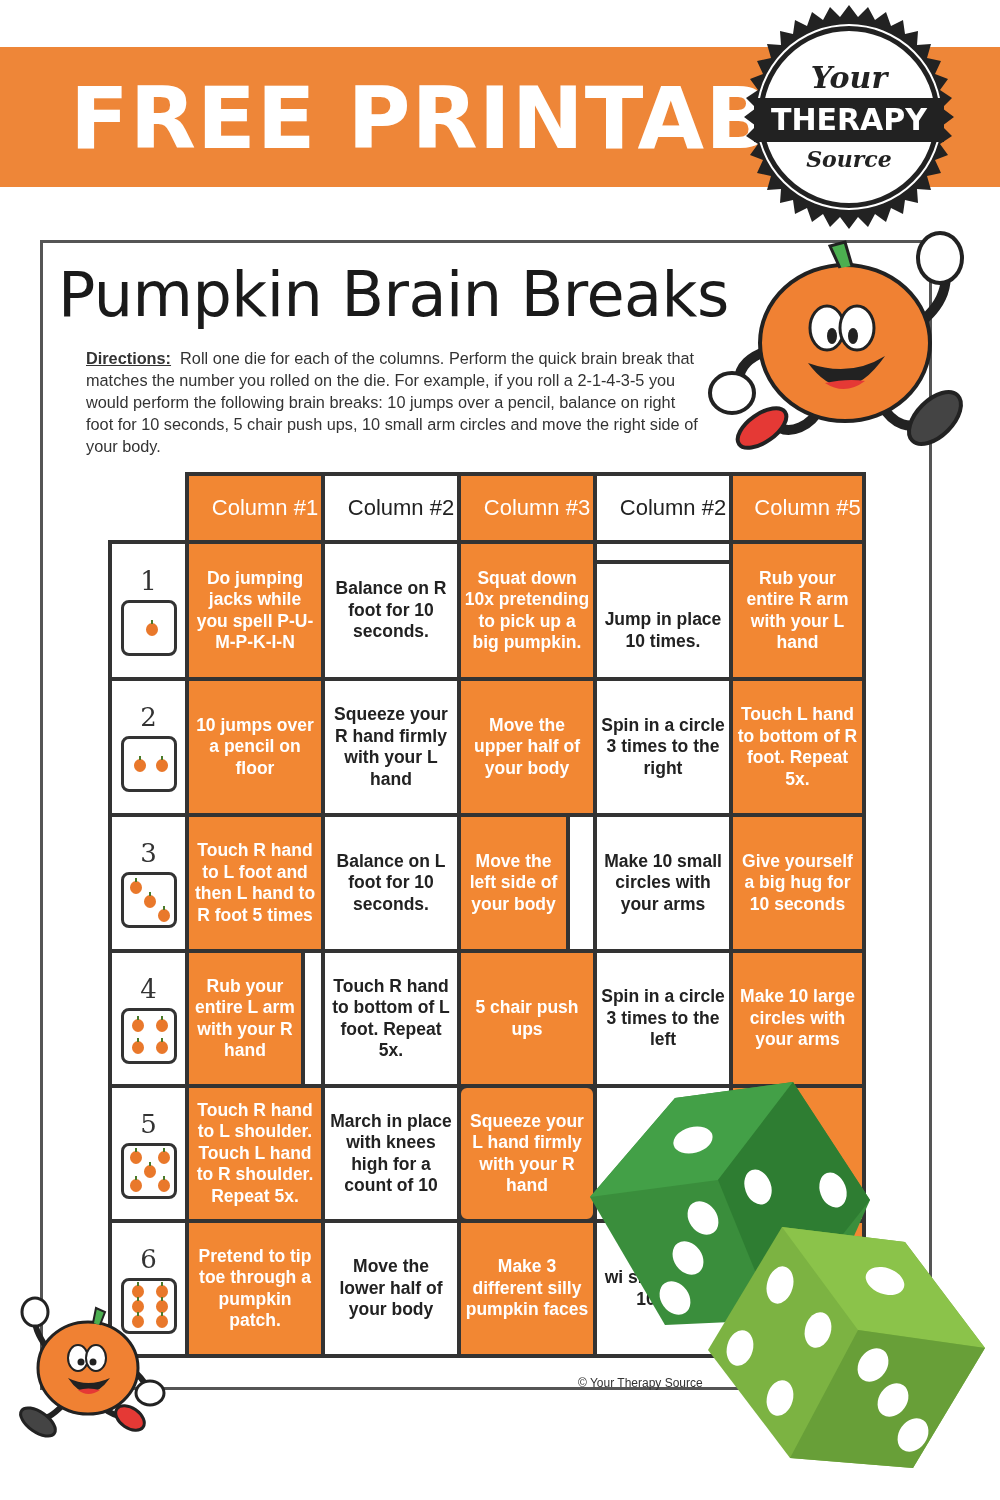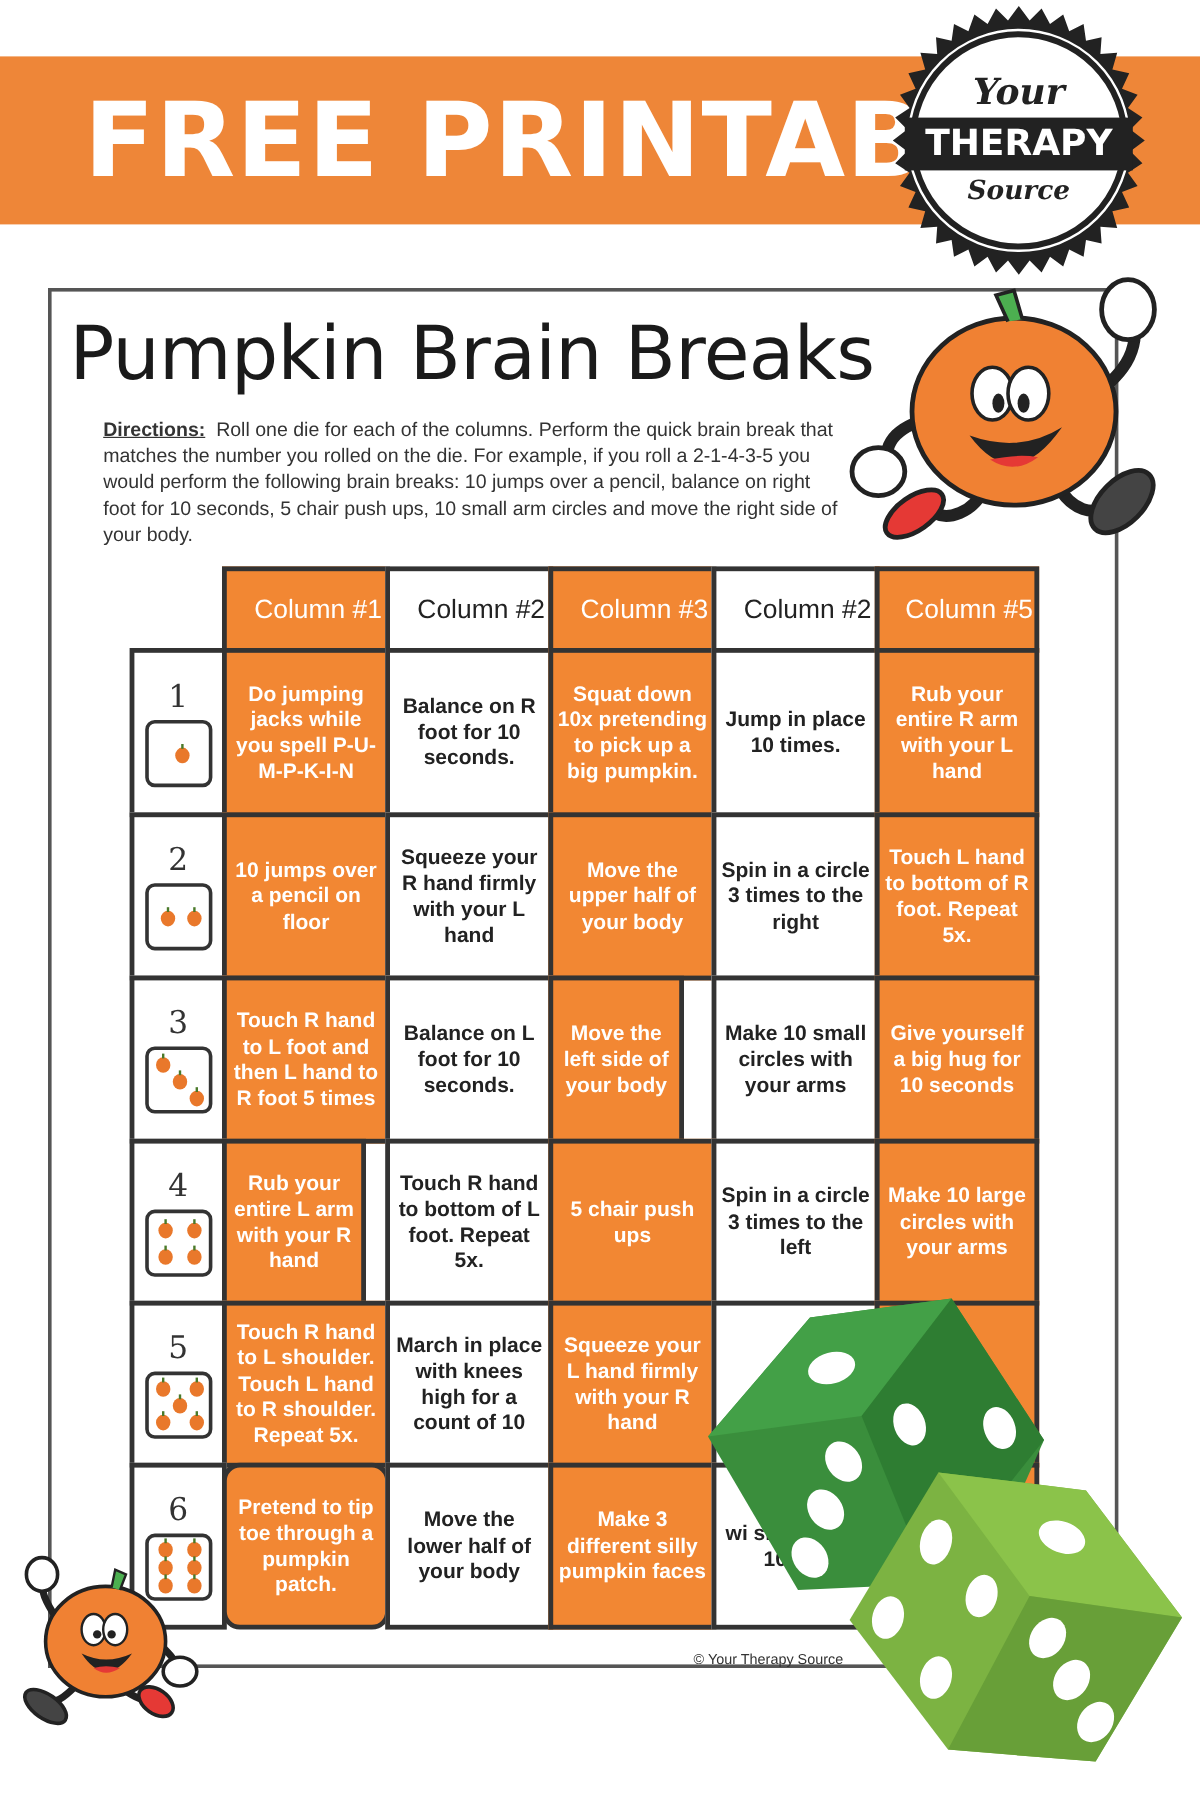--- a/index.html
+++ b/index.html
@@ -63,21 +63,21 @@
 <div id="rows">
     <div class="rowlbl" style="left: 108px; top: 540px; width: 81px; height: 141px;">
       <div class="rownum">1</div>
       <div class="diebox">
         <span class="pk" style="left: 22px; top: 20px;"></span>
       </div>
     </div>
     <div class="cell o" style="left: 185px; top: 540px; width: 140px; height: 141px;">Do jumping jacks while you spell P-U-M-P-K-I-N</div>
     <div class="cell w" style="left: 321px; top: 540px; width: 140px; height: 141px;">Balance on R foot for 10 seconds.</div>
     <div class="cell o" style="left: 457px; top: 540px; width: 140px; height: 141px;">Squat down 10x pretending to pick up a big pumpkin.</div>
-    <div class="cell w" style="left: 593px; top: 540px; width: 140px; height: 141px;">Jump in place 10 times.</div>
+    <div class="cell w" style="left: 593px; top: 560px; width: 140px; height: 141px;">Jump in place 10 times.</div>
     <div class="cell o" style="left: 729px; top: 540px; width: 137px; height: 141px;">Rub your entire R arm with your L hand</div>
     <div class="rowlbl" style="left: 108px; top: 677px; width: 81px; height: 140px;">
       <div class="rownum">2</div>
       <div class="diebox">
         <span class="pk" style="left: 10px; top: 20px;"></span>
         <span class="pk" style="left: 32px; top: 20px;"></span>
       </div>
     </div>
     <div class="cell o" style="left: 185px; top: 677px; width: 140px; height: 140px;">10 jumps over a pencil on floor</div>
     <div class="cell w" style="left: 321px; top: 677px; width: 140px; height: 140px;">Squeeze your R hand firmly with your L hand</div>
@@ -116,35 +116,35 @@
       <div class="diebox">
         <span class="pk" style="left: 6px; top: 5px;"></span>
         <span class="pk" style="left: 34px; top: 5px;"></span>
         <span class="pk" style="left: 20px; top: 19px;"></span>
         <span class="pk" style="left: 6px; top: 33px;"></span>
         <span class="pk" style="left: 34px; top: 33px;"></span>
       </div>
     </div>
     <div class="cell o" style="left: 185px; top: 1084px; width: 140px; height: 139px;">Touch R hand to L shoulder. Touch L hand to R shoulder. Repeat 5x.</div>
     <div class="cell w" style="left: 321px; top: 1084px; width: 140px; height: 139px;">March in place with knees high for a count of 10</div>
-    <div class="cell o" style="left: 457px; top: 1084px; width: 140px; height: 139px;">Squeeze your L hand firmly with your R hand</div>
+    <div class="cell o" style="left: 457px; top: 1084px; width: 140px; height: 139px; border-radius: 10px;">Squeeze your L hand firmly with your R hand</div>
     <div class="cell w" style="left: 593px; top: 1084px; width: 140px; height: 139px;">Twis</div>
     <div class="cell o" style="left: 729px; top: 1084px; width: 137px; height: 139px;">the ide</div>
     <div class="rowlbl" style="left: 108px; top: 1219px; width: 81px; height: 139px;">
       <div class="rownum">6</div>
       <div class="diebox">
         <span class="pk" style="left: 8px; top: 4px;"></span>
         <span class="pk" style="left: 32px; top: 4px;"></span>
         <span class="pk" style="left: 8px; top: 19px;"></span>
         <span class="pk" style="left: 32px; top: 19px;"></span>
         <span class="pk" style="left: 8px; top: 34px;"></span>
         <span class="pk" style="left: 32px; top: 34px;"></span>
       </div>
     </div>
-    <div class="cell o" style="left: 185px; top: 1219px; width: 140px; height: 139px; border-radius: 15px;">Pretend to tip toe through a pumpkin patch.</div>
+    <div class="cell o" style="left: 185px; top: 1219px; width: 140px; height: 139px;">Pretend to tip toe through a pumpkin patch.</div>
     <div class="cell w" style="left: 321px; top: 1219px; width: 140px; height: 139px;">Move the lower half of your body</div>
     <div class="cell o" style="left: 457px; top: 1219px; width: 140px; height: 139px;">Make 3 different silly pumpkin faces</div>
     <div class="cell w" style="left: 593px; top: 1219px; width: 140px; height: 139px;">wi sm with for 10 sec</div>
     <div class="cell o" style="left: 729px; top: 1219px; width: 137px; height: 139px;"></div>
   </div>
 
 <div class="copyright">© Your Therapy Source</div>
 
 <svg style="position:absolute;left:700px;top:228px;" width="270" height="250" viewBox="0 0 270 250">
 

